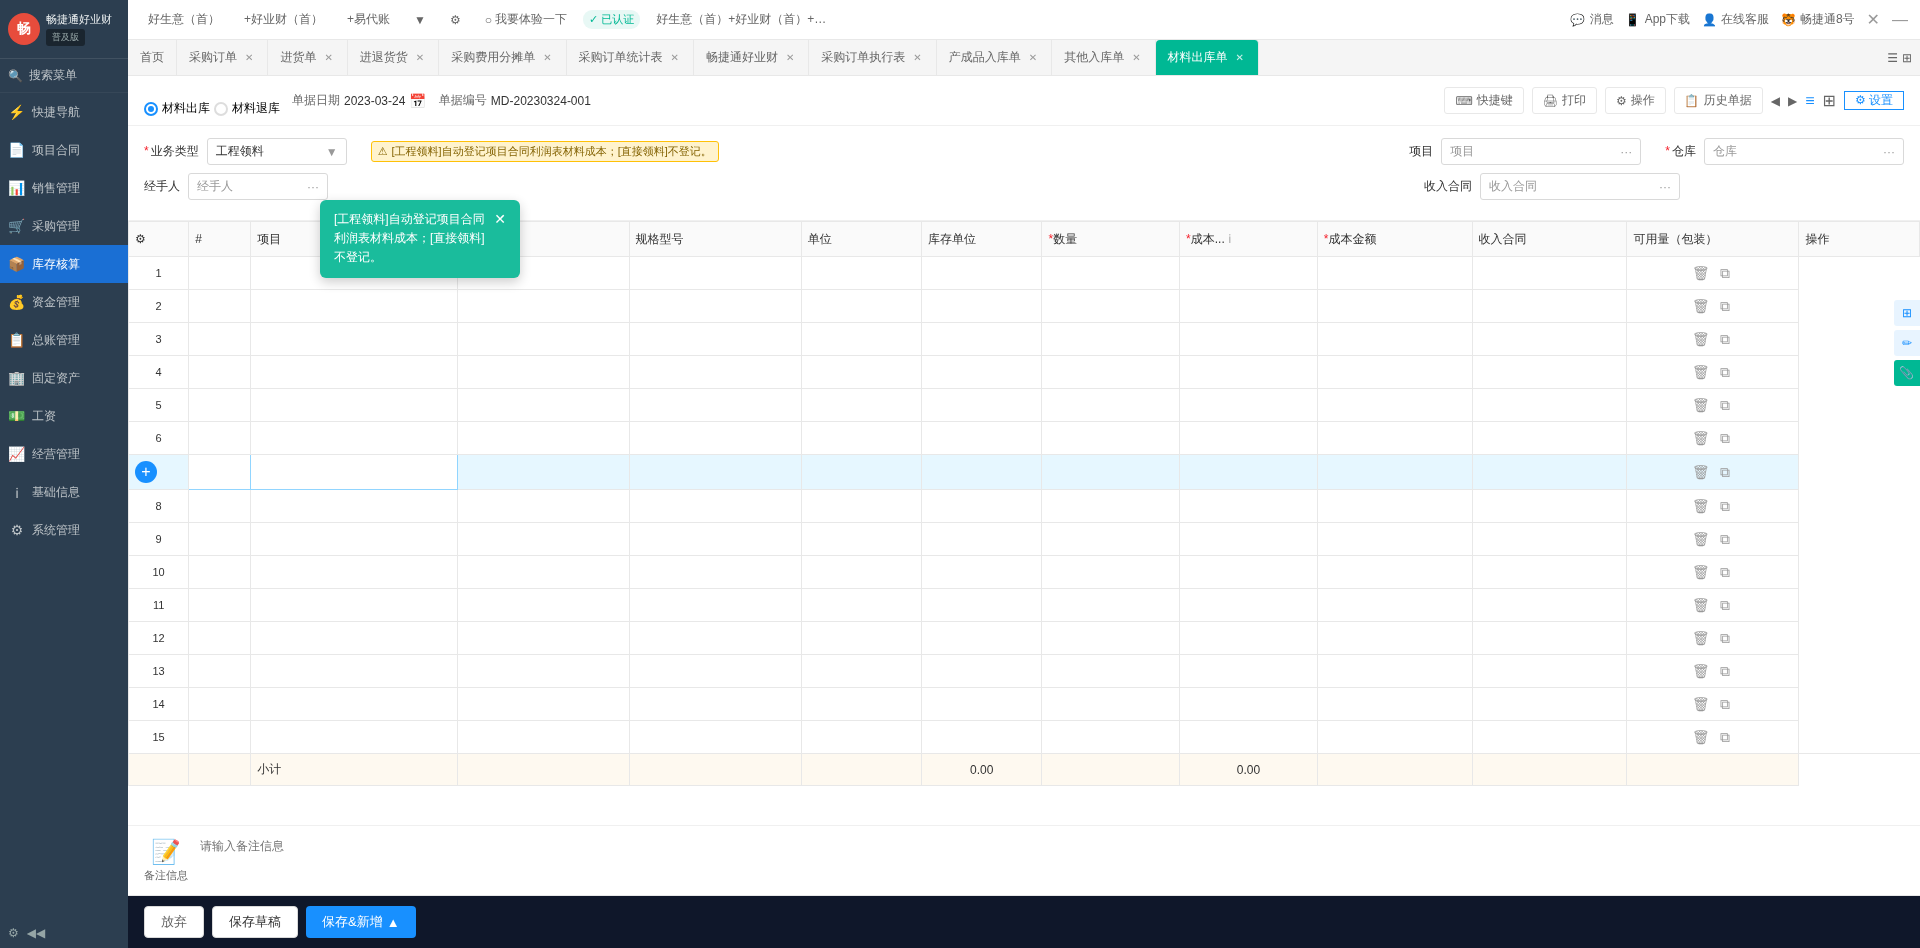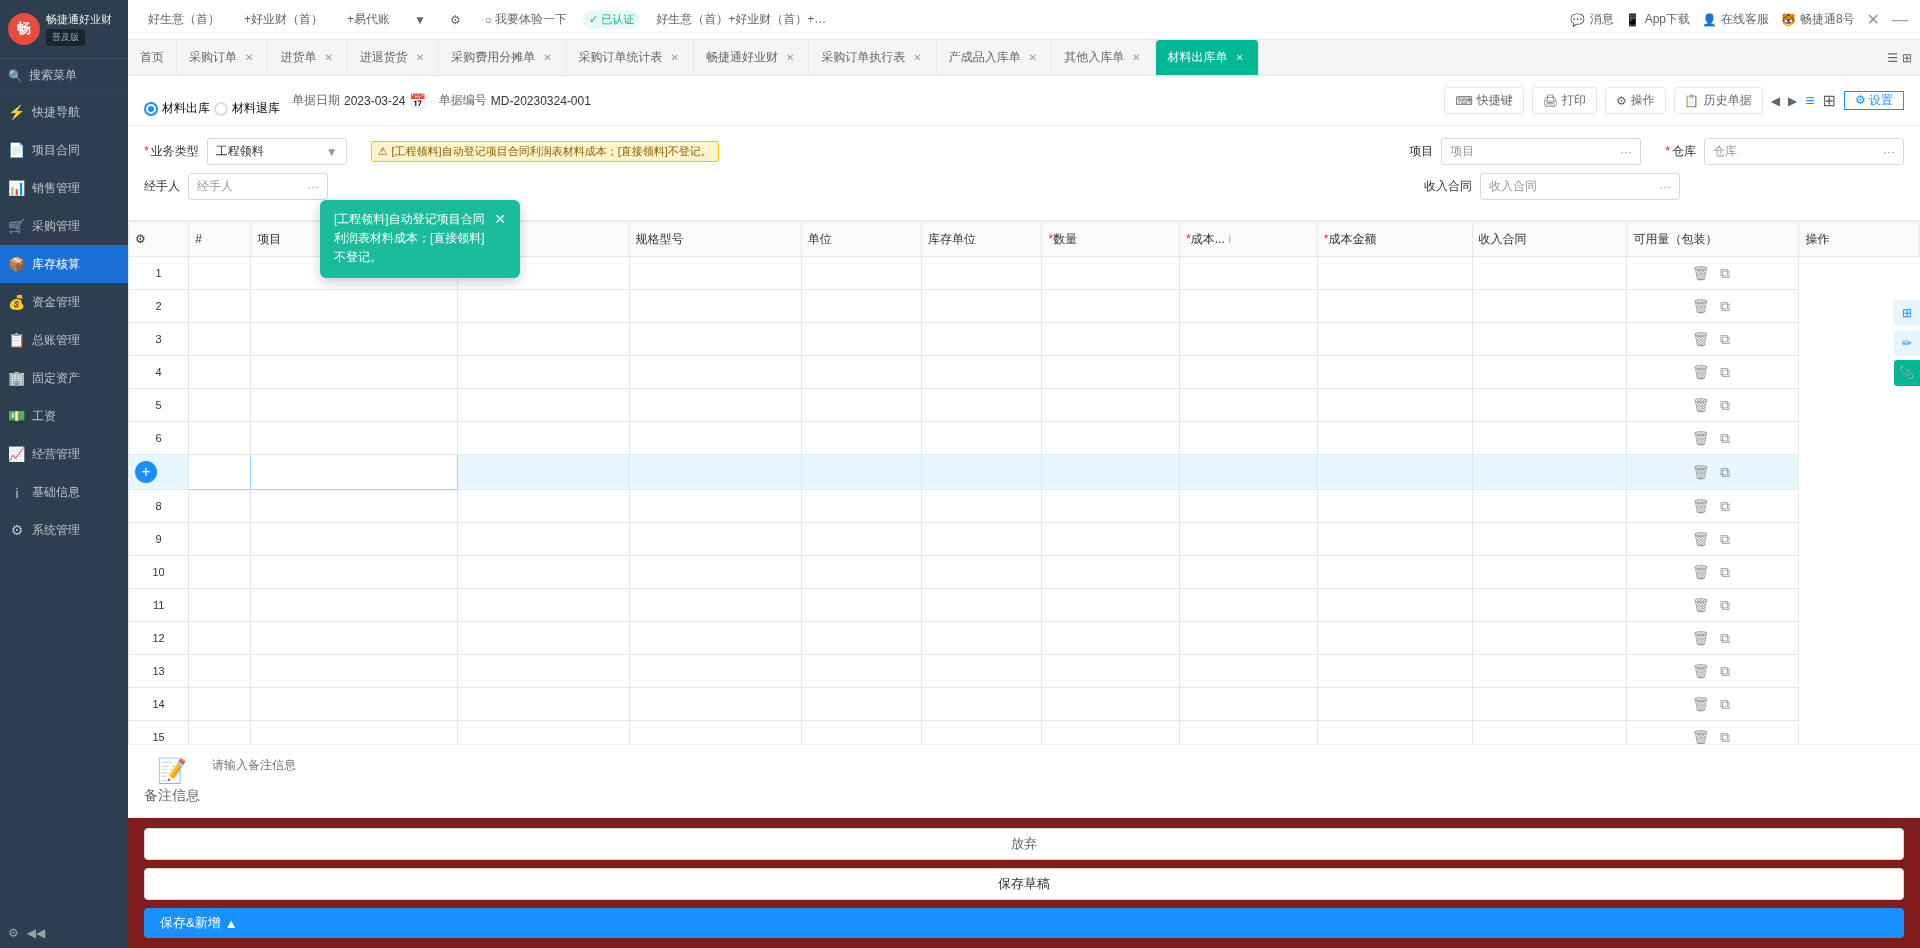--- a/index.html
+++ b/index.html
@@ -86,21 +86,21 @@
     .table-footer { background: #fef9f0; border-top: 1px solid #e8e8e8; }
     .table-footer td { padding: 6px; font-size: 12px; color: #333; font-weight: 500; margin-top: 46px; }
     .add-row-btn { width: 22px; height: 22px; background: #1890ff; color: white; border-radius: 50%; border: none; cursor: pointer; display: flex; align-items: center; justify-content: center; font-size: 16px; }
     .add-row-cell { padding: 4px 6px; }
 
     
     .notes-section { padding: 12px 16px; border-top: 1px solid #f0f0f0; display: flex; gap: 12px; align-items: flex-start; flex-shrink: 0; }
     .notes-input { border: none; background: transparent; font-size: 12px; color: #999; flex: 1; outline: none; resize: none; }
 
     
-    .bottom-bar { padding: 10px 16px; border-top: 1px solid #e8e8e8; display: flex; justify-content: flex-start; gap: 8px; flex-shrink: 0; background: #7f1d1d; flex-direction: column; }
+    .bottom-bar { padding: 10px 16px; border-top: 1px solid #e8e8e8; display: flex; justify-content: flex-start; gap: 8px; flex-shrink: 0; background: #0f172a; }
     .btn-discard { padding: 6px 16px; border: 1px solid #d9d9d9; border-radius: 4px; background: #fff; color: #666; cursor: pointer; font-size: 13px; }
     .btn-draft { padding: 6px 16px; border: 1px solid #d9d9d9; border-radius: 4px; background: #fff; color: #333; cursor: pointer; font-size: 13px; }
     .btn-save-new { padding: 6px 16px; border: none; border-radius: 4px; background: #1890ff; color: #fff; cursor: pointer; font-size: 13px; display: flex; align-items: center; gap: 4px; }
 
     .col-settings { width: 32px; text-align: center; }
     .col-num { width: 36px; text-align: center; }
     .col-project { width: 120px; }
     .col-material { width: 100px; }
     .col-spec { width: 100px; }
     .col-unit { width: 70px; }
@@ -720,21 +720,21 @@
               <td></td>
               <td></td>
             </tr>
           </tbody>
         </table>
       </div>
 
       <div class="notes-section">
         <div style="display:flex;flex-direction:column;align-items:center;gap:2px;">
           <span style="font-size:24px;color:#1890ff;">📝</span>
-          <span style="font-size:14px;color:#666;">备注信息</span>
+          <span style="font-size:11px;color:#666;">备注信息</span>
         </div>
         <textarea class="notes-input" rows="2" placeholder="请输入备注信息" style=""></textarea>
       </div>
 
       <div class="bottom-bar">
         <button class="btn-discard">放弃</button>
         <button class="btn-draft">保存草稿</button>
         <button class="btn-save-new">
           <span>保存&amp;新增</span>
           <span>▲</span>

